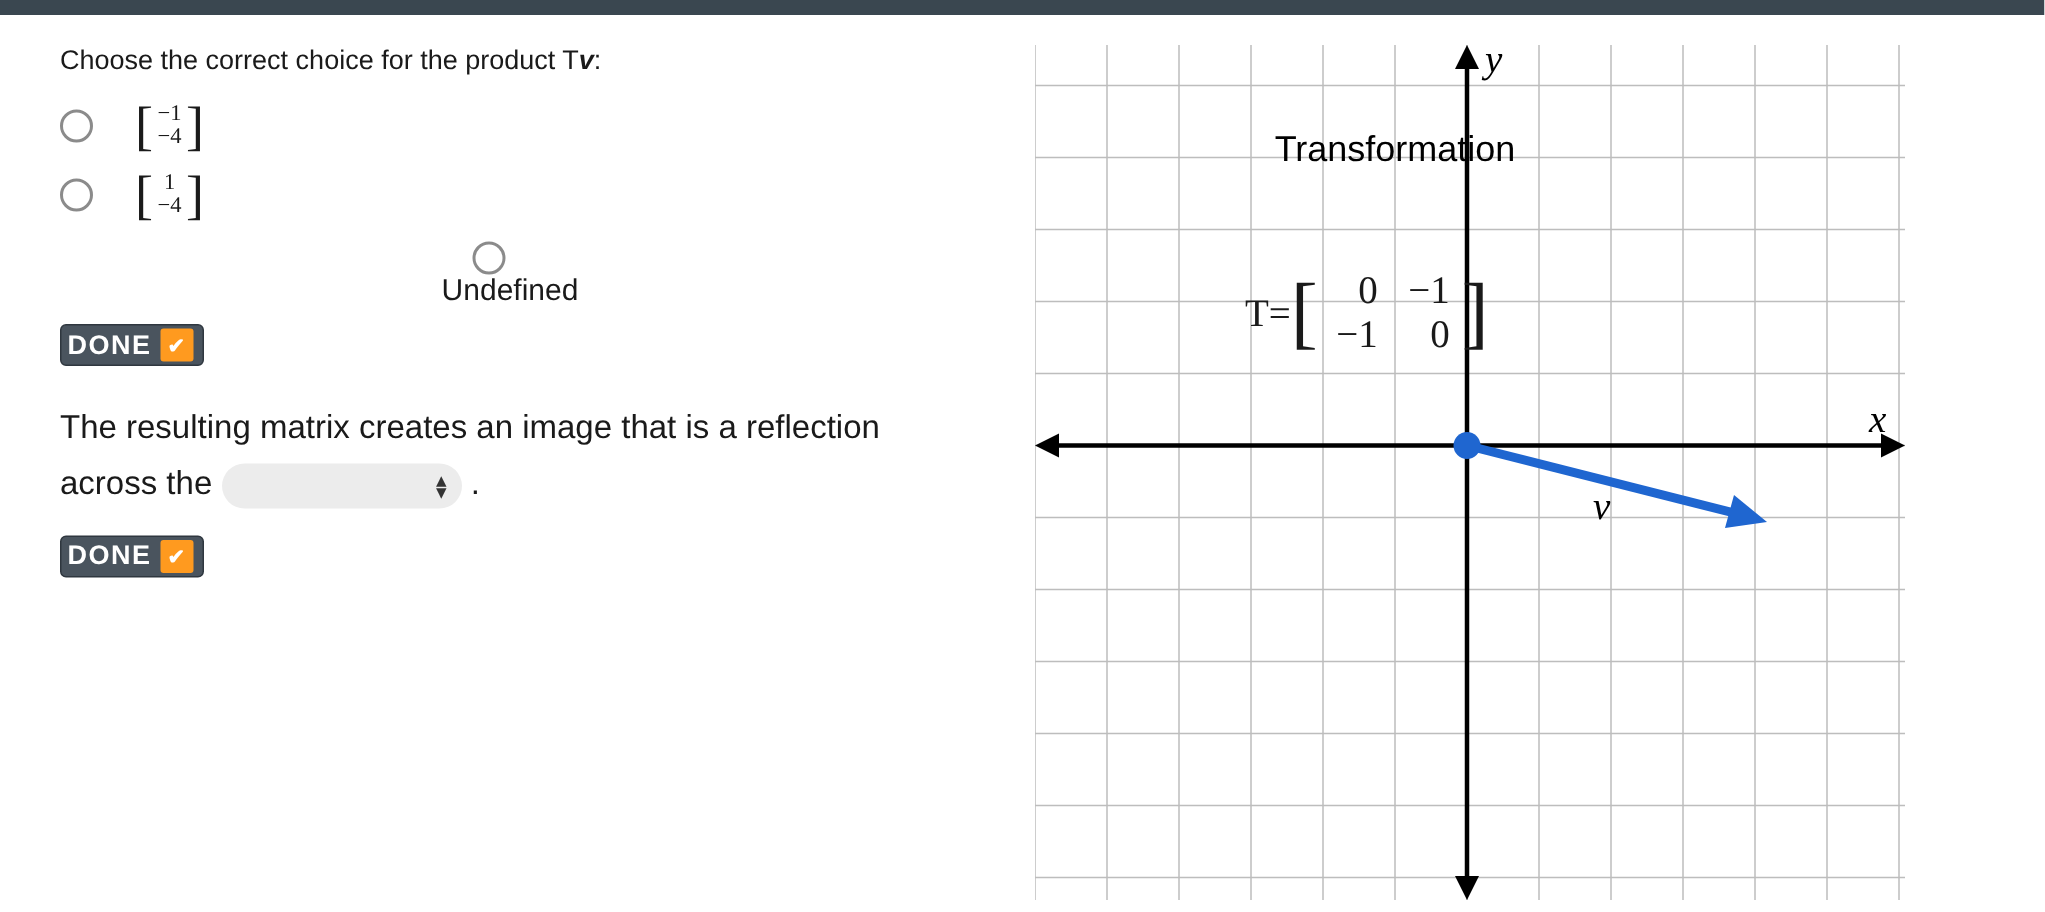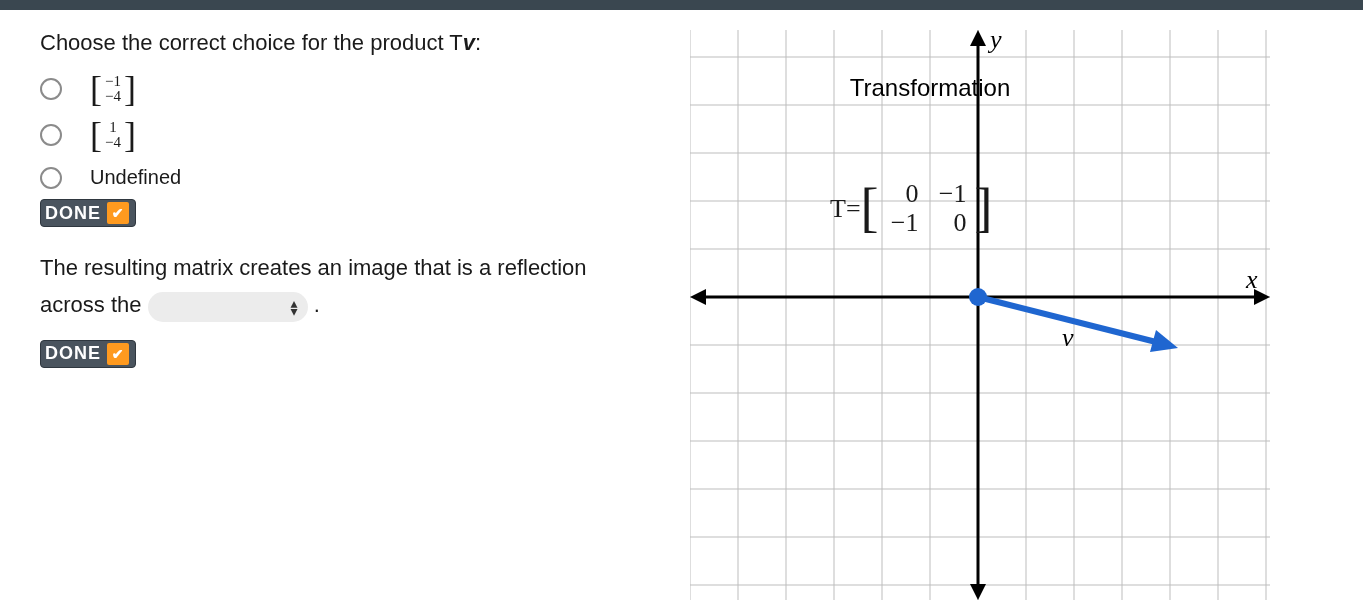--- a/index.html
+++ b/index.html
@@ -22,21 +22,21 @@
   }
   .left {
     flex: 0 0 620px;
     padding-right: 20px;
   }
   .right {
     flex: 0 0 auto;
     padding-left: 30px;
   }
   .prompt {
-    font-size: 22px;
+    font-size: 18px;
     margin-bottom: 18px;
   }
   .prompt .var { font-style: italic; font-weight: bold; }
   .radio-row {
     display: flex;
     align-items: center;
     margin: 6px 0 16px 0;
   }
   .radio {
     width: 22px;
@@ -135,21 +135,21 @@
   .vec { stroke: #1f66d0; stroke-width: 6; }
   .origin-dot { fill: #1f66d0; }
   .axislabel { font-family: "Brush Script MT","Times New Roman",serif; font-style: italic; font-size: 26px; fill:#000; }
   .overlay-text {
     position: absolute;
     font-family: Arial, sans-serif;
     font-size: 24px;
     text-align: center;
     color: #000;
   }
-  .tmatrix-label { top: 44px; left: 120px; width: 240px; }
+  .tmatrix-label { top: 56px; left: 120px; width: 240px; }
   .tmatrix-eq {
     position: absolute;
     top: 150px;
     left: 140px;
     font-family: "Times New Roman", serif;
     font-size: 26px;
     display: flex;
     align-items: center;
   }
   .tmatrix-eq .bigbr { font-size: 54px; line-height: 0.7; }
@@ -191,21 +191,21 @@
       <span class="matrix">
         <span class="br">[</span>
         <span class="col">
           <span>1</span>
           <span>−4</span>
         </span>
         <span class="br">]</span>
       </span>
     </div>
 
-    <div class="radio-row" style="margin-bottom:6px;">
+    <div class="radio-row" style="margin-bottom:6px;flex-direction:column;">
       <span class="radio"></span>
       <span>Undefined</span>
     </div>
 
     <div class="done-btn">
       <span>DONE</span>
       <span class="done-check">✔</span>
     </div>
 
     <div class="sentence">

